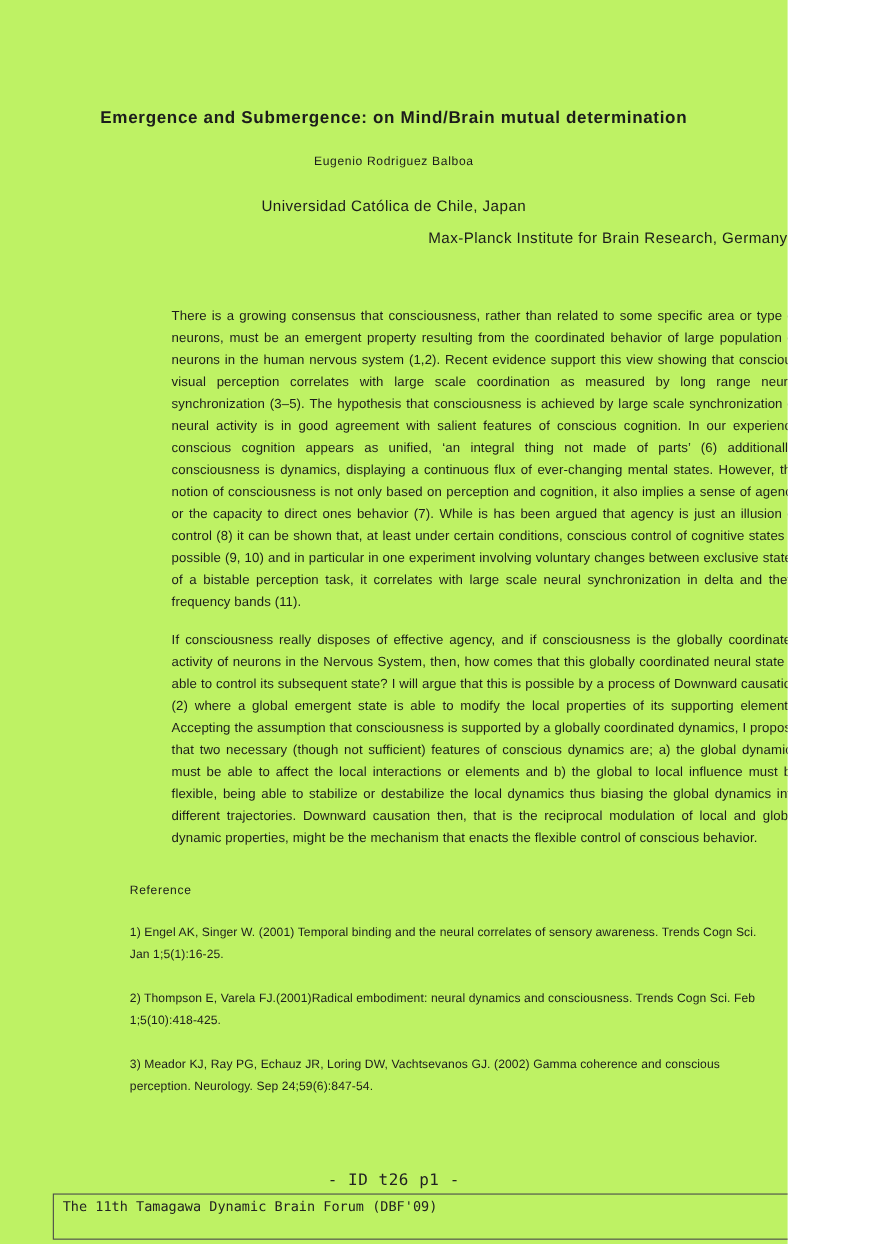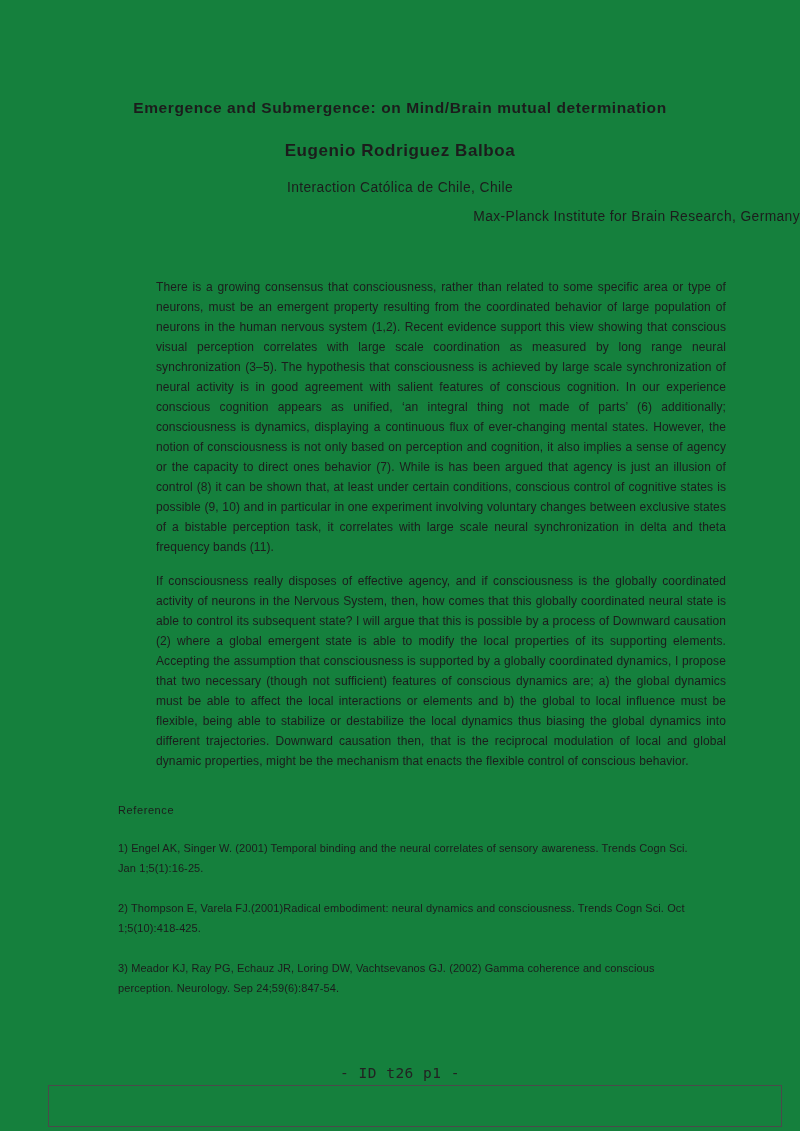--- a/index.html
+++ b/index.html
@@ -1,31 +1,31 @@
 <!DOCTYPE html>
 <html><head>
 <meta charset="utf-8">
 <style>
   html,body { margin:0; padding:0; background:#ffffff; }
   .page {
     position:relative;
-    width:800px; height:1131px;
-    background:#15803d;
+    width:716px; height:1131px;
+    background:#bef264;
     font-family:"Liberation Sans", sans-serif;
     color:#1c1c1c;
     overflow:hidden;
   }
   .centered { position:absolute; left:0; right:0; text-align:center; }
   .title {
     top:99px;
     font-size:15.5px; font-weight:bold; letter-spacing:0.6px;
   }
   .author {
     top:141px;
-    font-size:17px; font-weight:bold; letter-spacing:0.6px;
+    font-size:11px; font-weight:normal; letter-spacing:0.6px;
   }
   .affil { font-size:13.8px; letter-spacing:0.4px; }
   .affil1 { top:180px; }
   .affil2 { top:209px;text-align:right; }
   .para {
     position:absolute; left:118px; width:570px;
     font-size:12px; line-height:20px;
     text-align:justify; text-justify:inter-word;
     letter-spacing:0.1px;
     margin-left:38px;
@@ -60,34 +60,35 @@
 </style>
 </head>
 <body>
 
 <div class="page">
 
   <div class="centered title">Emergence and Submergence: on Mind/Brain mutual determination</div>
 
   <div class="centered author">Eugenio Rodriguez Balboa</div>
 
-  <div class="centered affil affil1">Interaction Católica de Chile, Chile</div>
+  <div class="centered affil affil1">Universidad Católica de Chile, Japan</div>
 
   <div class="centered affil affil2">Max-Planck Institute for Brain Research, Germany</div>
 
   <div class="para para1">There is a growing consensus that consciousness, rather than related to some specific area or type of neurons, must be an emergent property resulting from the coordinated behavior of large population of neurons in the human nervous system (1,2). Recent evidence support this view showing that conscious visual perception correlates with large scale coordination as measured by long range neural synchronization (3–5). The hypothesis that consciousness is achieved by large scale synchronization of neural activity is in good agreement with salient features of conscious cognition. In our experience conscious cognition appears as unified, ‘an integral thing not made of parts’ (6) additionally; consciousness is dynamics, displaying a continuous flux of ever-changing mental states. However,  the notion of consciousness is not only based on perception and cognition, it also implies a sense of agency or the capacity to direct ones behavior (7).  While is has been argued that agency is just an illusion of control (8) it can be shown that, at least under certain conditions, conscious control of cognitive states is possible (9, 10) and in particular in one experiment involving voluntary changes between exclusive states of a bistable perception task, it correlates with large scale neural synchronization in delta and theta frequency bands (11).</div>
 
   <div class="para para2">If consciousness really disposes of effective agency, and if consciousness is the globally coordinated activity of neurons in the Nervous System, then, how comes that this globally coordinated neural state is able to control its subsequent state? I will argue that this is possible by a process of Downward causation (2) where a global emergent state is able to modify the local properties of its supporting elements. Accepting the assumption that consciousness is supported by a globally coordinated dynamics, I propose that two necessary (though not sufficient) features of conscious dynamics are;  a)  the global dynamics must be able to affect the local interactions or elements and b) the global to local influence must be flexible, being able to stabilize or destabilize the local dynamics thus biasing the global dynamics into different trajectories.  Downward causation then, that is the reciprocal modulation of local and global dynamic properties, might be the mechanism that enacts the flexible control of conscious behavior.</div>
 
   <div class="ref-heading">Reference</div>
 
   <div class="ref ref1">1) Engel AK, Singer W. (2001) Temporal binding and the neural correlates of sensory awareness. Trends Cogn Sci. Jan 1;5(1):16-25.</div>
 
-  <div class="ref ref2">2) Thompson E, Varela FJ.(2001)Radical embodiment: neural dynamics and consciousness. Trends Cogn Sci. Oct 1;5(10):418-425.</div>
+  <div class="ref ref2">2) Thompson E, Varela FJ.(2001)Radical embodiment: neural dynamics and consciousness. Trends Cogn Sci. Feb 1;5(10):418-425.</div>
 
   <div class="ref ref3">3) Meador KJ, Ray PG, Echauz JR, Loring DW, Vachtsevanos GJ. (2002) Gamma coherence and conscious perception. Neurology.   Sep 24;59(6):847-54.</div>
 
   <div class="centered page-id">- ID t26 p1 -</div>
 
   <div class="conf-box">
+    <div>The 11th Tamagawa Dynamic Brain Forum (DBF'09)</div>
   </div>
 
 </div>
 
 </body></html>

